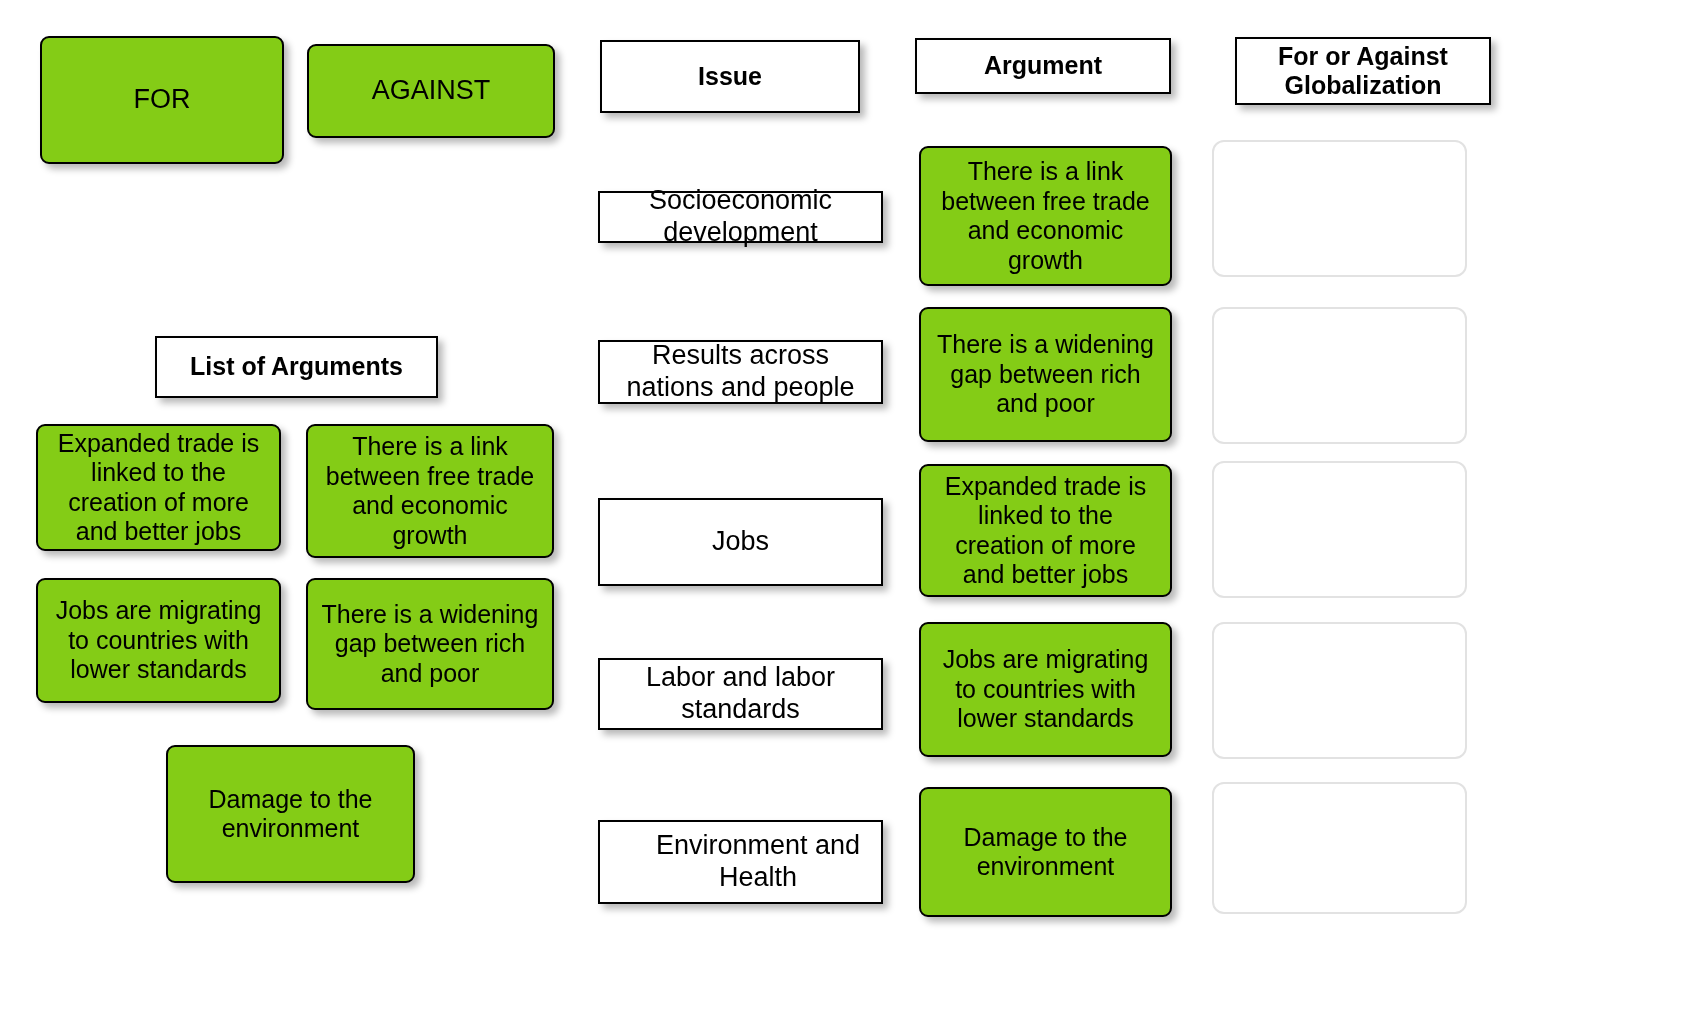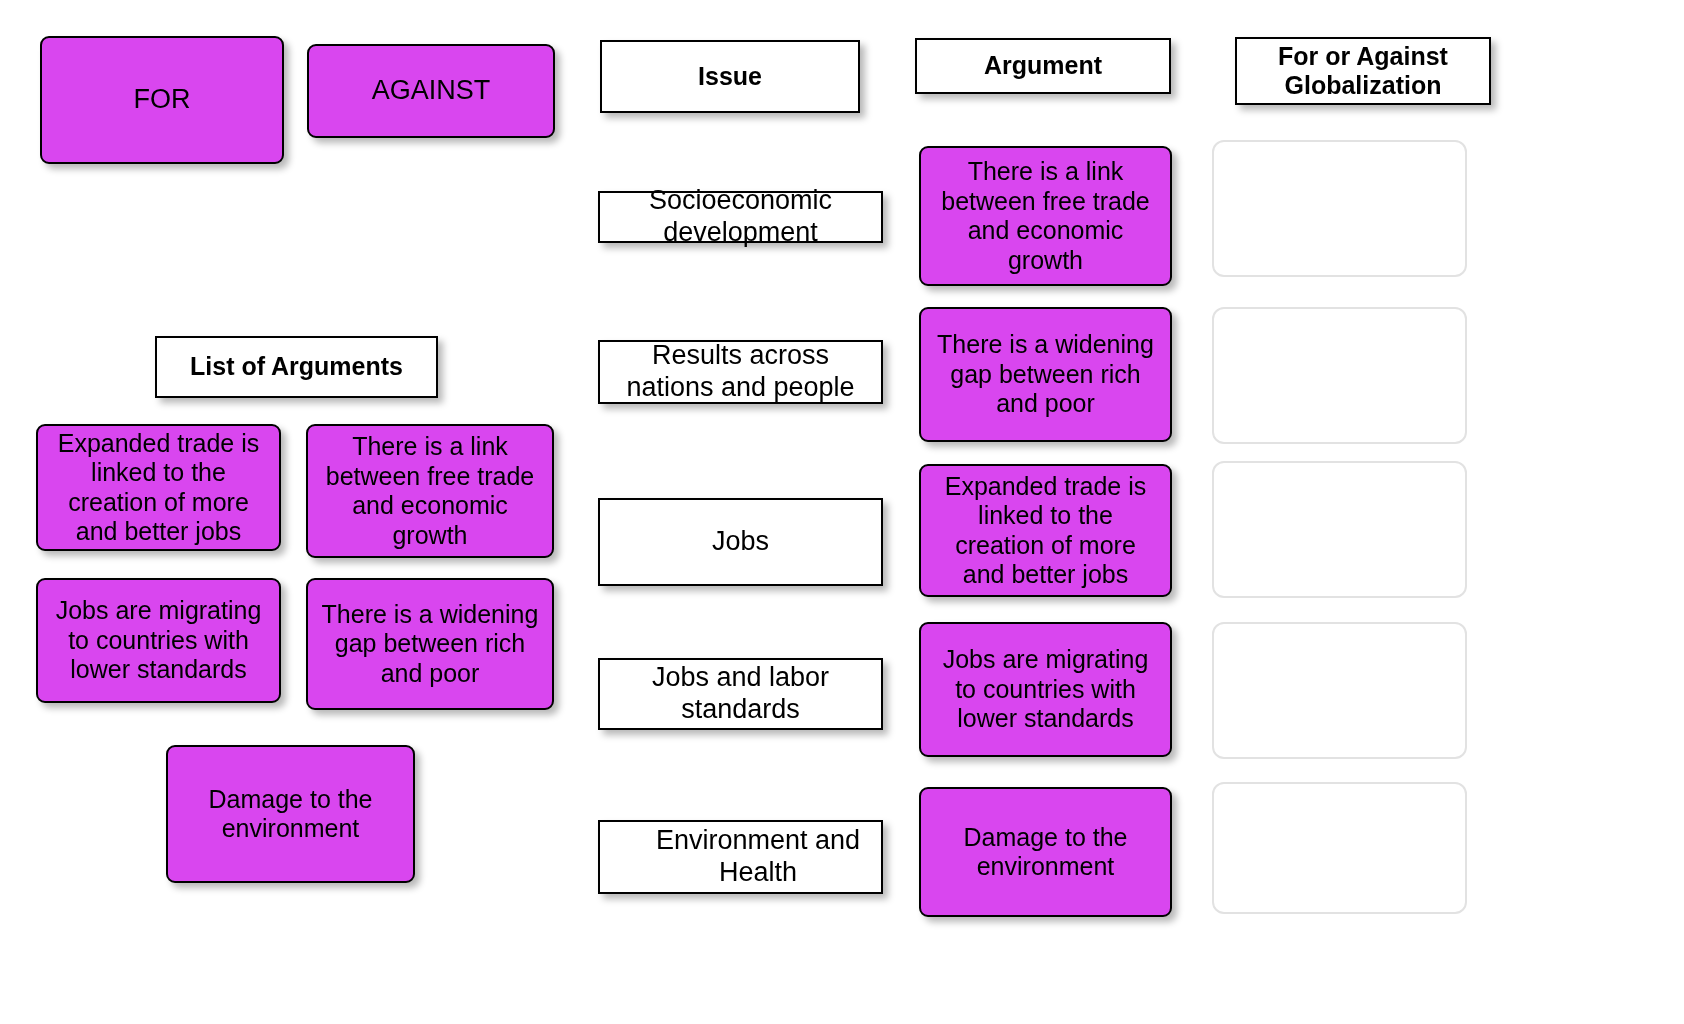--- a/index.html
+++ b/index.html
@@ -22,21 +22,21 @@
     box-sizing: border-box;
     display: flex;
     align-items: center;
     justify-content: center;
     text-align: center;
     line-height: 1.18;
   }
 
   
   .chip {
-    background: #d946ef;
+    background: #84cc16;
     border: 2.5px solid #000000;
     border-radius: 9px;
     box-shadow: 5px 5px 7px rgba(0,0,0,0.28);
     font-size: 25px;
     padding: 6px 10px;
     cursor: move;
   }
 
   
   .chip-big {
@@ -147,32 +147,32 @@
 
 <div class="box chip" style="left:919px; top:464px; width:253px; height:133px;">
   <span class="inner-text">Expanded trade is linked to the creation of more and better jobs</span>
 </div>
 
 <div class="box slot" style="left:1212px; top:461px; width:255px; height:137px;">
   <span class="inner-text"></span>
 </div>
 
 <div class="box wbox" style="left:598px; top:658px; width:285px; height:72px;">
-  <span class="inner-text">Jobs and labor standards</span>
+  <span class="inner-text">Labor and labor standards</span>
 </div>
 
 <div class="box chip" style="left:919px; top:622px; width:253px; height:135px;">
   <span class="inner-text">Jobs are migrating to countries with lower standards</span>
 </div>
 
 <div class="box slot" style="left:1212px; top:622px; width:255px; height:137px;">
   <span class="inner-text"></span>
 </div>
 
-<div class="box wbox" style="left:598px; top:820px; width:285px; height:74px;padding-left:43px;">
+<div class="box wbox" style="left:598px; top:820px; width:285px; height:84px;padding-left:43px;">
   <span class="inner-text">Environment and Health</span>
 </div>
 
 <div class="box chip" style="left:919px; top:787px; width:253px; height:130px;">
   <span class="inner-text">Damage to the environment</span>
 </div>
 
 <div class="box slot" style="left:1212px; top:782px; width:255px; height:132px;">
   <span class="inner-text"></span>
 </div>

